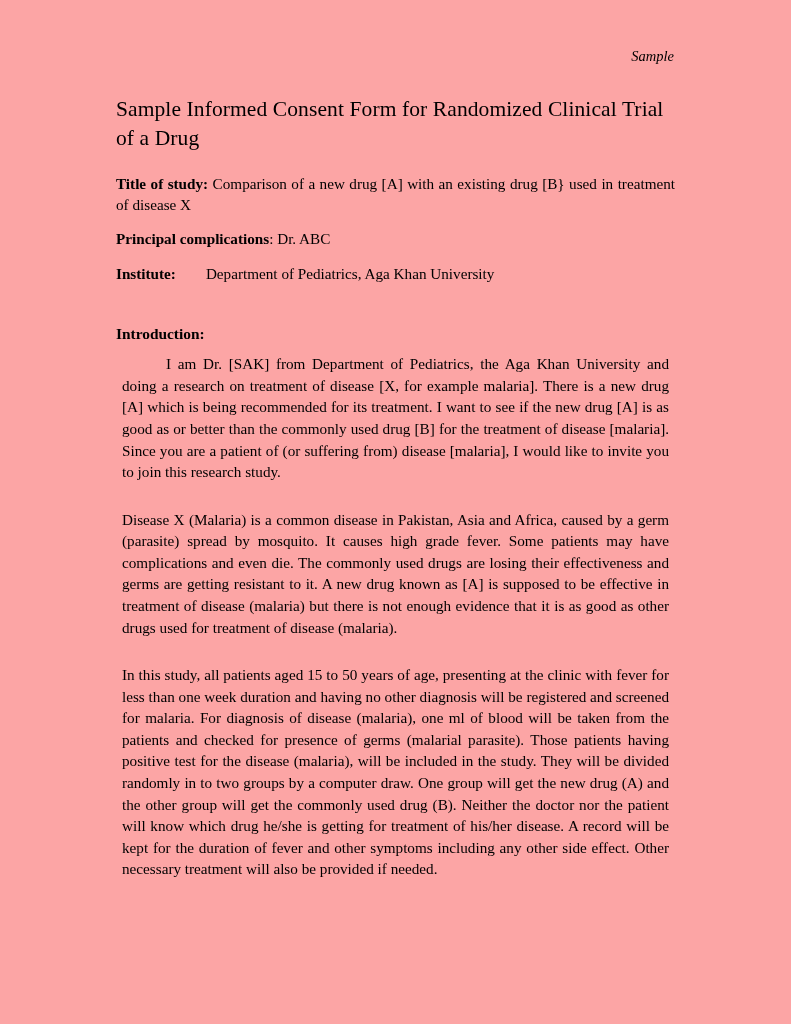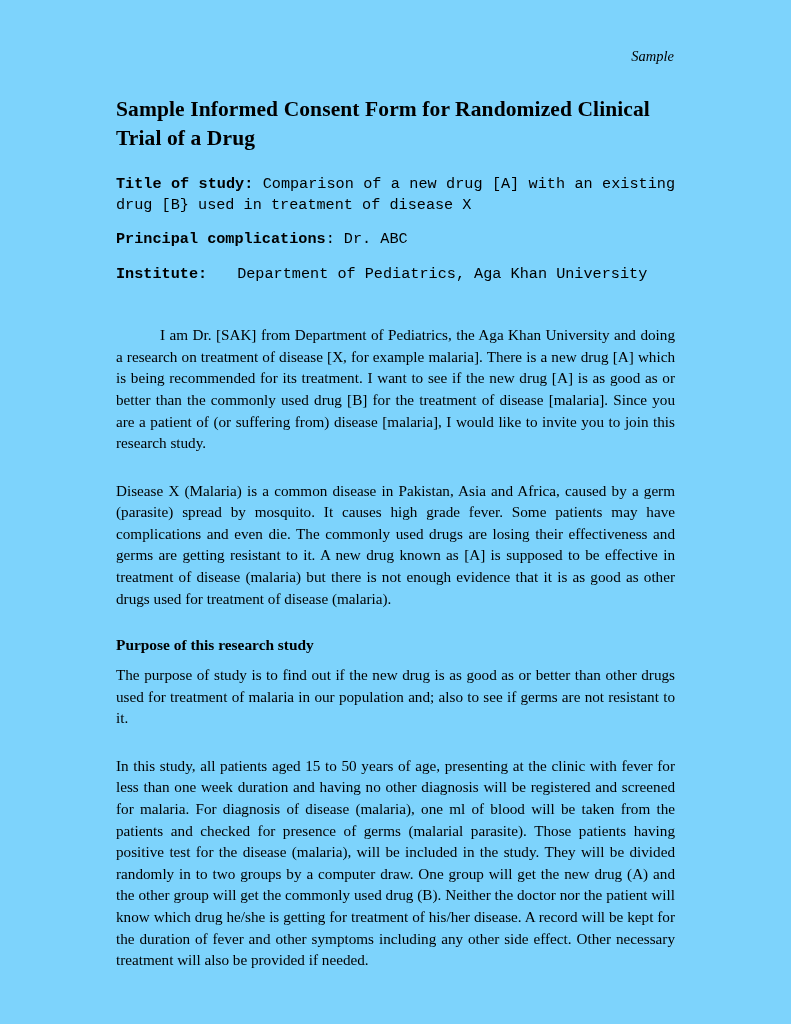--- a/index.html
+++ b/index.html
@@ -13,46 +13,45 @@
     font-family: "Liberation Serif", "DejaVu Serif", serif;
     color: #000000;
     overflow: hidden;
   }
   .page {
     position: relative;
     width: 791px;
     height: 1024px;
     box-sizing: border-box;
     padding: 40px 116px 0 116px;
-    background: #7dd3fc;
+    background: #fca5a5;
   }
   .header-mark {
     text-align: right;
     font-style: italic;
     font-size: 14.5px;
     line-height: 1.2;
     margin: 8px 0 0 0;
     padding-right: 1px;
   }
   h1.doc-title {
     font-size: 21.5px;
-    font-weight: bold;
+    font-weight: normal;
     line-height: 1.32;
     margin: 30px 0 0 0;
     letter-spacing: 0.1px;
   }
   .meta-block {
     margin-top: 22px;
   }
   .meta-line {
     font-size: 15.2px;
     line-height: 1.35;
     text-align: justify;
     margin: 0 0 14px 0;
-    font-family: Liberation Mono, monospace;
   }
   .meta-line.last {
     margin-bottom: 15px;
   }
   .bold {
     font-weight: bold;
   }
   .tab-gap {
     display: inline-block;
     width: 30px;
@@ -66,21 +65,21 @@
   .sec {
     margin-top: 26px;
   }
   .sec.first {
     margin-top: 40px;
   }
   p.body-text {
     font-size: 15.2px;
     line-height: 1.42;
     text-align: justify;
-    margin: 0;
+    margin: 6px;
     hyphens: none;
   }
   p.body-text .indent {
     display: inline-block;
     width: 44px;
   }
 </style>
 </head>
 <body>
 
@@ -96,29 +95,26 @@
     </p>
     <p class="meta-line">
       <span class="bold">Principal complications</span><span>: Dr. ABC</span>
     </p>
     <p class="meta-line last">
       <span class="bold">Institute:</span><span class="tab-gap"></span><span>Department of Pediatrics, Aga Khan University</span>
     </p>
   </div>
 
   <div class="sec first">
+    <h2 class="section-head">Introduction:</h2>
     <p class="body-text"><span class="indent"></span><span>I am Dr. [SAK] from Department of Pediatrics, the Aga Khan University and doing a research on treatment of disease [X, for example malaria]. There is a new drug [A] which is being recommended for its treatment. I want to see if the new drug [A] is as good as or better than the commonly used drug [B] for the treatment of disease [malaria]. Since you are a patient of (or suffering from) disease [malaria], I would like to invite you to join this research study.</span></p>
   </div>
 
   <div class="sec">
     <p class="body-text">Disease X (Malaria) is a common disease in Pakistan, Asia and Africa, caused by a germ (parasite) spread by mosquito. It causes high grade fever. Some patients may have complications and even die. The commonly used drugs are losing their effectiveness and germs are getting resistant to it. A new drug known as [A] is supposed to be effective in treatment of disease (malaria) but there is not enough evidence that it is as good as other drugs used for treatment of disease (malaria).</p>
   </div>
 
-  <div class="sec">
-    <h2 class="section-head">Purpose of this research study</h2>
-    <p class="body-text">The purpose of study is to find out if the new drug is as good as or better than other drugs used for treatment of malaria in our population and; also to see if germs are not resistant to it.</p>
-  </div>
 
   <div class="sec">
     <p class="body-text">In this study, all patients aged 15 to 50 years of age, presenting at the clinic with fever for less than one week duration and having no other diagnosis will be registered and screened for malaria. For diagnosis of disease (malaria), one ml of blood will be taken from the patients and checked for presence of germs (malarial parasite). Those patients having positive test for the disease (malaria), will be included in the study. They will be divided randomly in to two groups by a computer draw. One group will get the new drug (A) and the other group will get the commonly used drug (B). Neither the doctor nor the patient will know which drug he/she is getting for treatment of his/her disease. A record will be kept for the duration of fever and other symptoms including any other side effect. Other necessary treatment will also be provided if needed.</p>
   </div>
 
 </div>
 
 </body></html>

